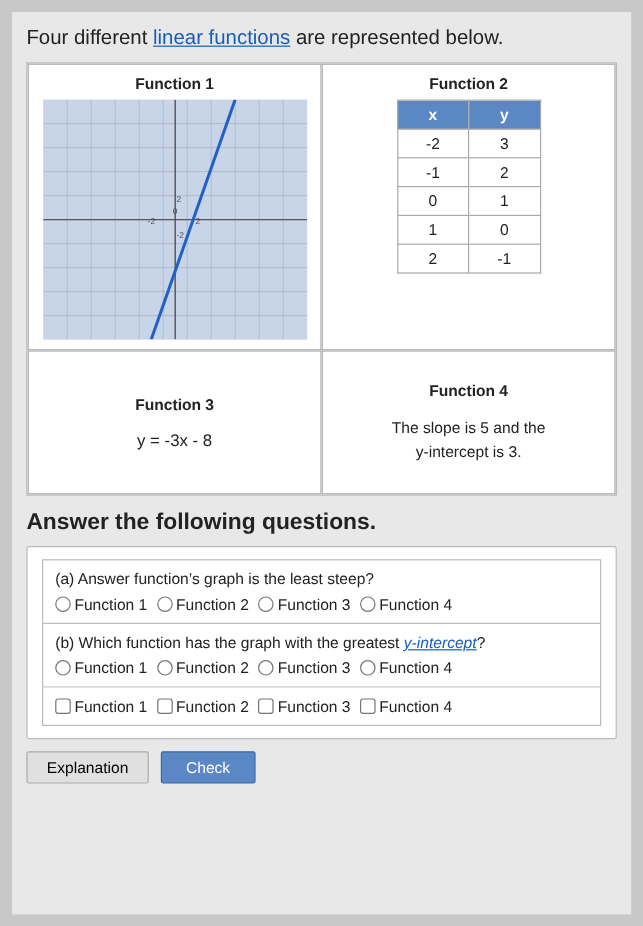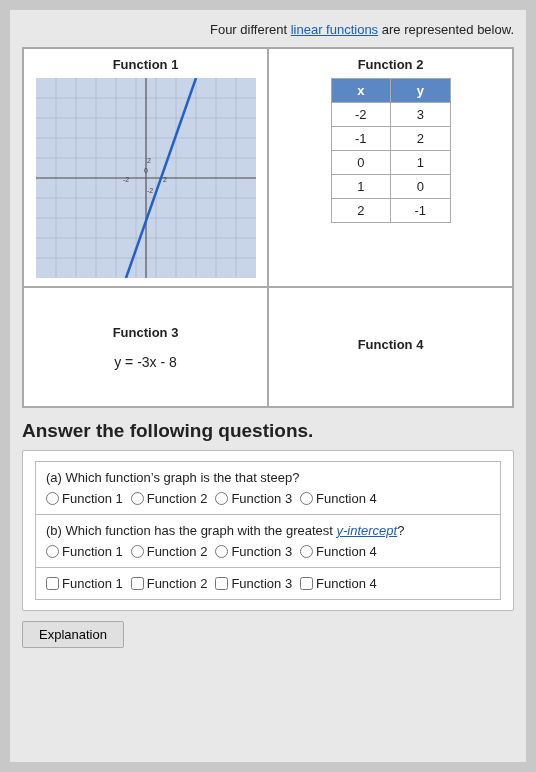--- a/index.html
+++ b/index.html
@@ -11,24 +11,23 @@
       display: flex;
       justify-content: center;
       padding: 10px;
     }
     .page-container {
       background: #e8e8e8;
       width: 516px;
       padding: 12px;
     }
     .intro-text {
-      font-size: 13px;
+      font-size: 17px;
       margin-bottom: 10px;
       color: #222;
-      text-align: right;
     }
     .intro-text a {
       color: #1a5cb8;
       text-decoration: underline;
     }
     .functions-grid {
       border: 1px solid #aaa;
       display: grid;
       grid-template-columns: 1fr 1fr;
       grid-template-rows: auto auto;
@@ -274,29 +273,33 @@
       </table>
     </div>
 
     <div class="function-cell func3-cell">
       <div class="function-title">Function 3</div>
       <div class="func-equation">y = -3x - 8</div>
     </div>
 
     <div class="function-cell func4-cell">
       <div class="function-title">Function 4</div>
+      <div class="func4-desc">
+        <span>The slope is 5 and the</span><br>
+        <span>y-intercept is 3.</span>
+      </div>
     </div>
   </div>
 
   <div class="answer-label">Answer the following questions.</div>
 
   <div class="questions-container">
 
     <div class="question-block">
-      <div class="question-text">(a) Which function’s graph is the that steep?</div>
+      <div class="question-text">(a) Answer function’s graph is the least steep?</div>
       <div class="radio-group">
         <label class="radio-option">
           <input type="radio" name="qa" value="f1" style=""> 
             <span>Function 1</span>
         </label>
         <label class="radio-option">
           <input type="radio" name="qa" value="f2" style=""> 
             <span>Function 2</span>
         </label>
         <label class="radio-option">
@@ -349,14 +352,15 @@
         <label class="checkbox-option">
           <input type="checkbox" name="qc" value="f4" style=""> 
             <span>Function 4</span>
         </label>
       </div>
     </div>
   </div>
 
   <div class="bottom-buttons">
     <button class="btn-explanation">Explanation</button>
+    <button class="btn-check">Check</button>
   </div>
 </div>
 
 </body></html>

